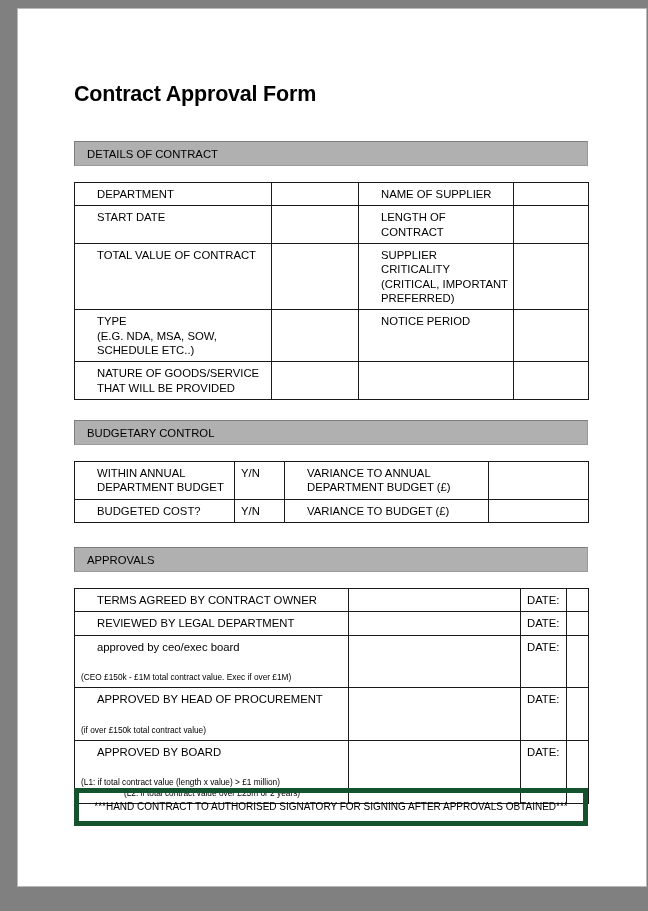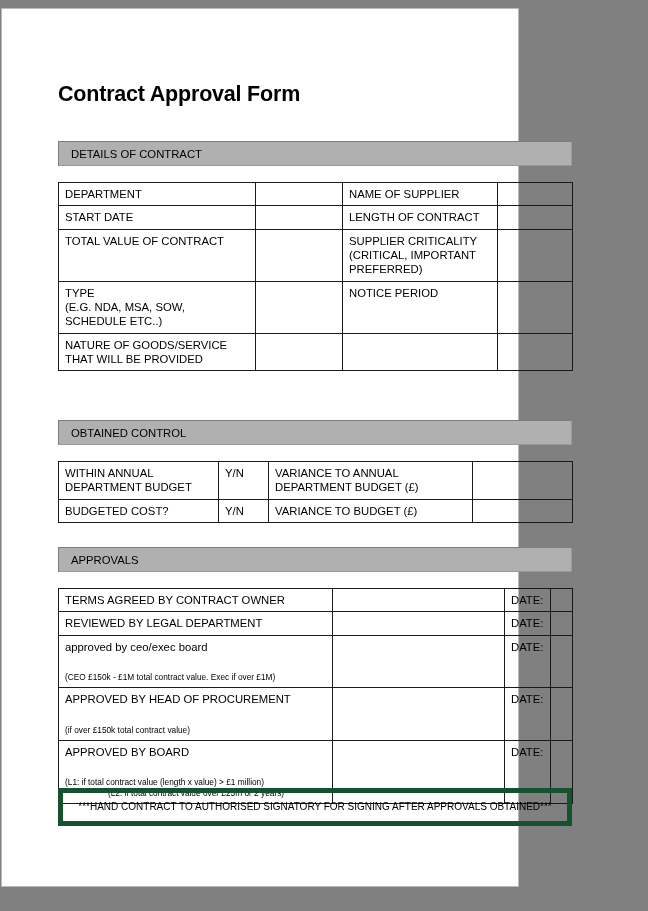--- a/index.html
+++ b/index.html
@@ -8,23 +8,23 @@
   }
   body {
     width: 648px;
     height: 911px;
     background: #808080;
     font-family: "Liberation Sans", sans-serif;
     overflow: hidden;
   }
   .page-shadow {
     position: absolute;
-    left: 2px;
+    left: 18px;
     top: 9px;
-    width: 516px;
+    width: 628px;
     height: 877px;
     background: #ffffff;
     box-sizing: border-box;
     box-shadow: 0 0 0 1px #b9b9b9;
   }
   .page-inner {
     position: absolute;
     left: 0;
     top: 0;
     right: 0;
@@ -69,21 +69,21 @@
     color: #000;
   }
   table.ftable td {
     border: 1px solid #1a1a1a;
     padding: 4px 5px 4px 6px;
     vertical-align: top;
     line-height: 1.27;
   }
   td.blank { padding: 0; }
 
-  .cellline { display: block; }
+  .cellline { display: block; margin-left: 16px; }
 
   .small-note {
     display: block;
     font-size: 8.3px;
     line-height: 1.35;
     margin-top: 18px;
   }
 
   .footer-box {
     position: absolute;
@@ -170,21 +170,21 @@
             <span class="cellline">THAT WILL BE PROVIDED</span>
           </td>
           <td class="blank"></td>
           <td class="blank"></td>
           <td class="blank"></td>
         </tr>
       </tbody>
     </table>
 
     <div class="section-bar" style="top:411px;">
-      <span>OBTAINED CONTROL</span>
+      <span>BUDGETARY CONTROL</span>
     </div>
 
     <table class="ftable" style="top:452px;">
       <colgroup>
         <col style="width:160px;">
         <col style="width:50px;">
         <col style="width:204px;">
         <col style="width:100px;">
       </colgroup>
       <tbody>

